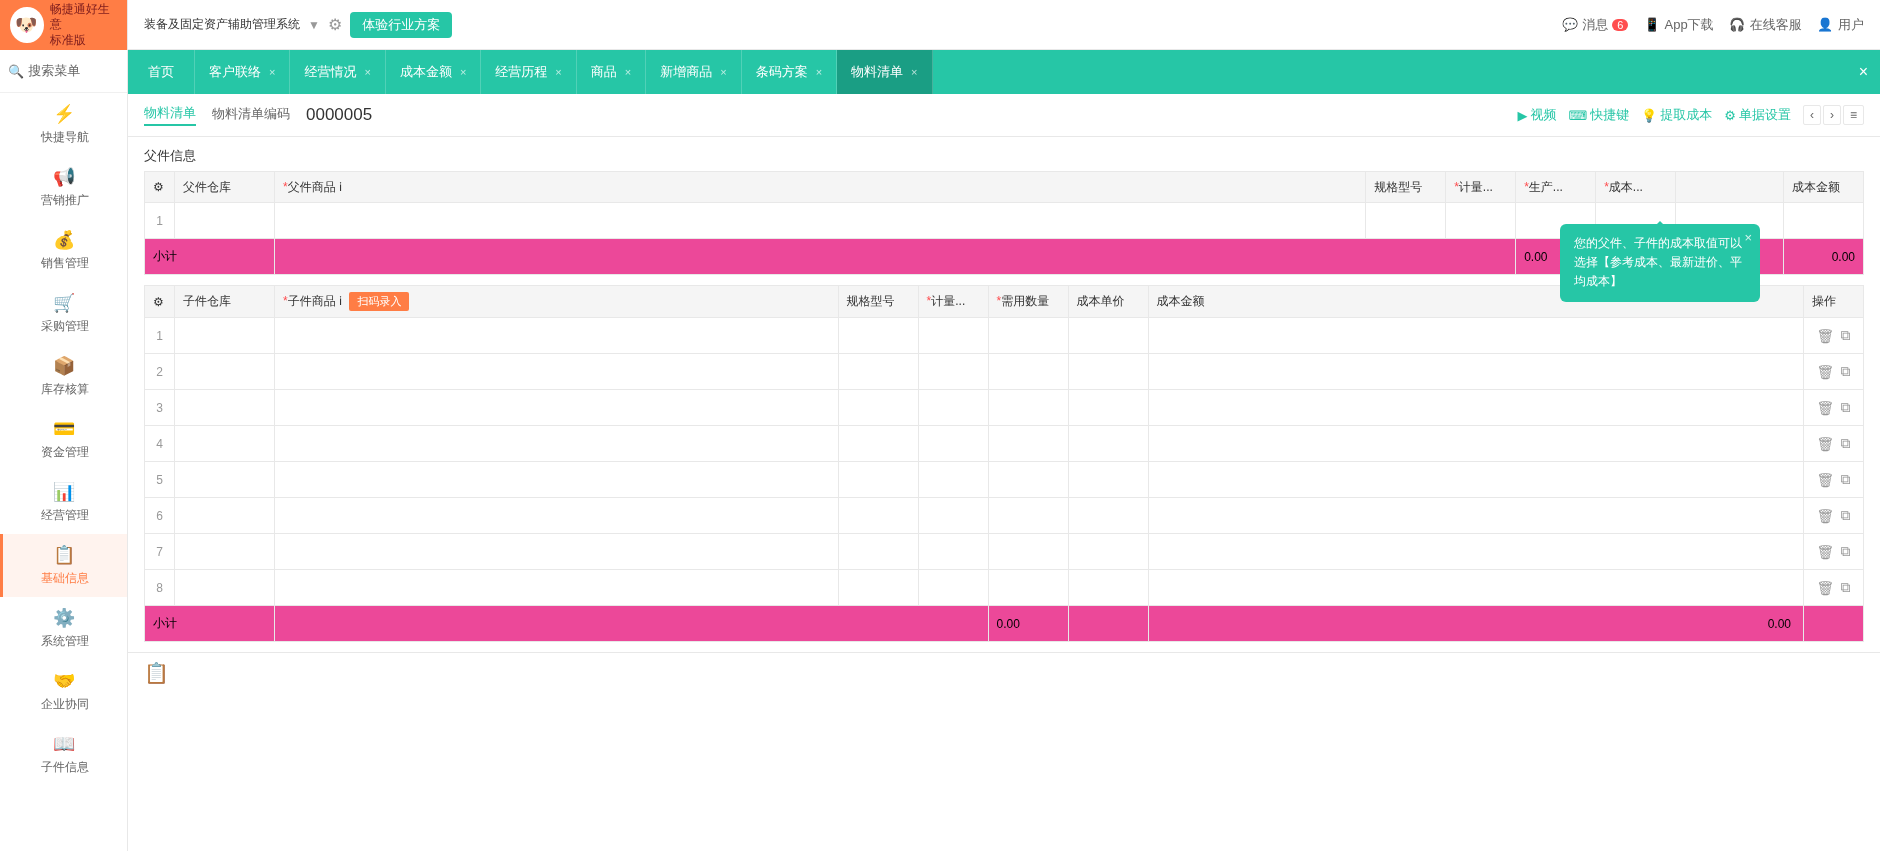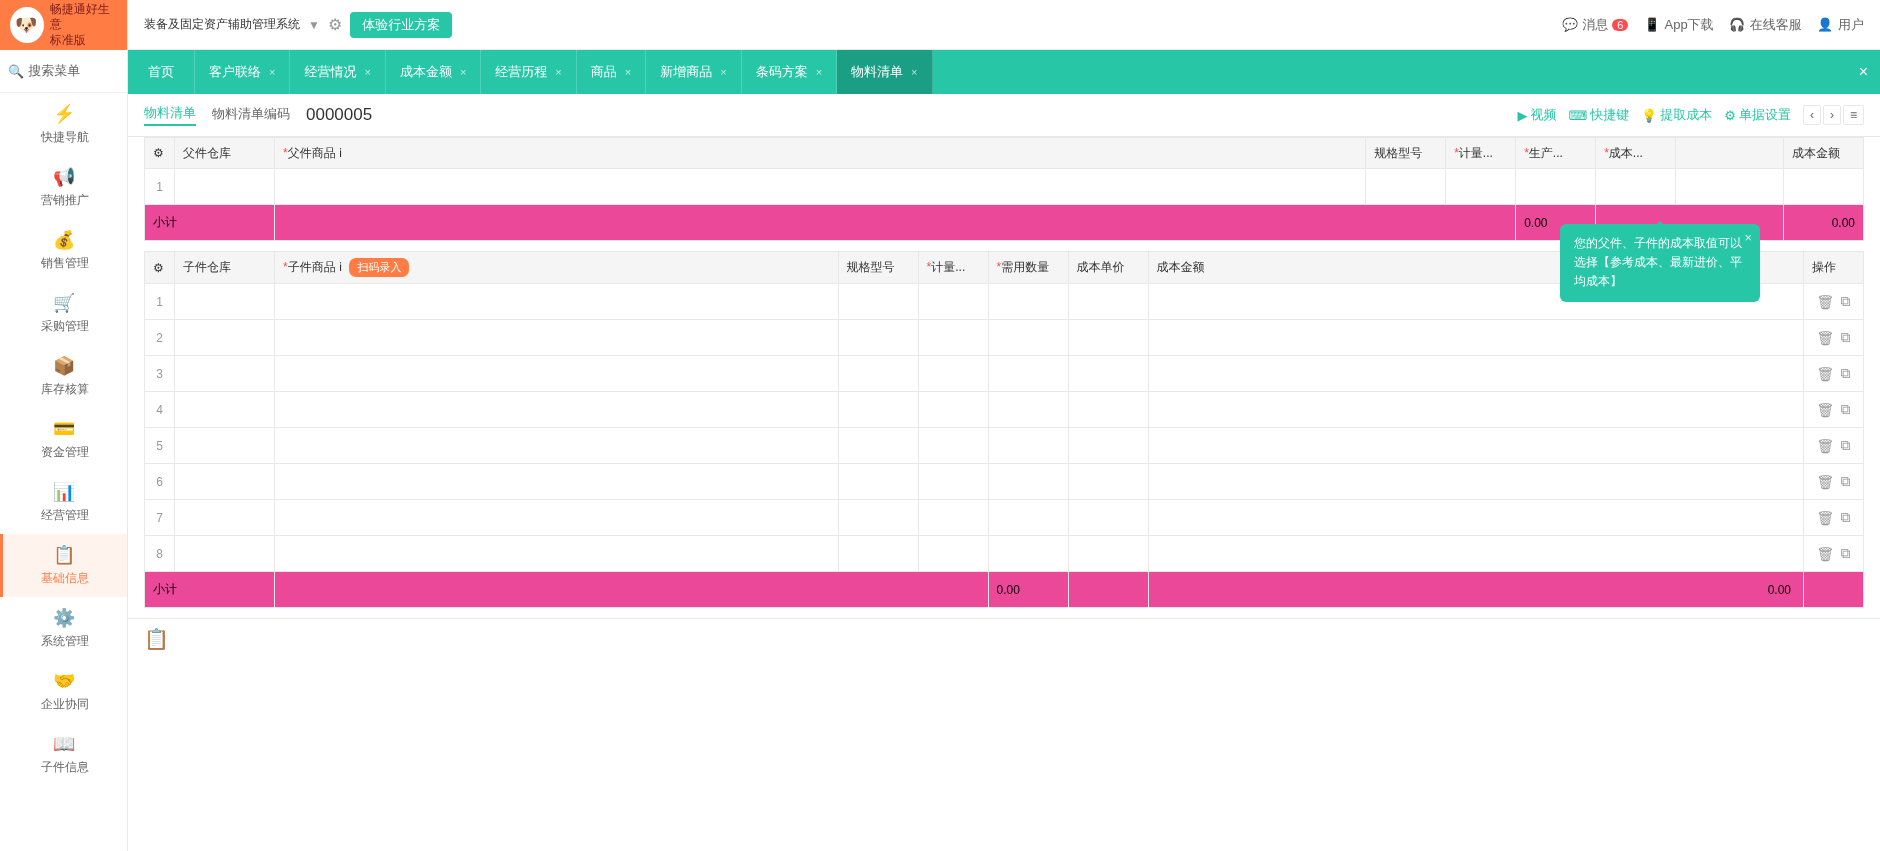--- a/index.html
+++ b/index.html
@@ -126,21 +126,21 @@
       width: 100%; height: 100%; border: none; outline: none; padding: 0 8px;
       font-size: 12px; background: transparent;
     }
     .data-table .row-num { text-align: center; color: #999; padding: 6px; width: 30px; }
     .subtotal-row td { background: #ec4899; padding: 6px 8px; font-weight: 500; }
 
     .th-settings { width: 30px; text-align: center; }
     .required { color: #ff4d4f; }
 
     .scan-btn {
-      background: #ff7d45; color: #fff; border: none; border-radius: 7px;
+      background: #ff7d45; color: #fff; border: none; border-radius: 2px;
       padding: 2px 8px; font-size: 11px; cursor: pointer; margin: 0 4px;
     }
 
     .action-icons { display: flex; align-items: center; justify-content: center; gap: 6px; }
     .action-icon { cursor: pointer; color: #999; font-size: 14px; }
 
     
     .tooltip-box {
       position: absolute;
       top: 130px; right: 120px;
@@ -354,20 +354,21 @@
         </div>
       </div>
     </div>
 
     <div class="tooltip-box">
       <span class="tooltip-close">×</span>
       <span>您的父件、子件的成本取值可以选择【参考成本、最新进价、平均成本】</span>
     </div>
 
     <div class="section">
+      <div class="section-title">父件信息</div>
       <table class="data-table">
         <thead>
           <tr>
             <th class="th-settings">⚙</th>
             <th class="col-warehouse">父件仓库</th>
             <th class="col-goods"><span class="required">*</span>父件商品 ℹ</th>
             <th class="col-spec">规格型号</th>
             <th class="col-unit"><span class="required">*</span>计量...</th>
             <th class="col-produce"><span class="required">*</span>生产...</th>
             <th class="col-cost"><span class="required">*</span>成本...</th>

